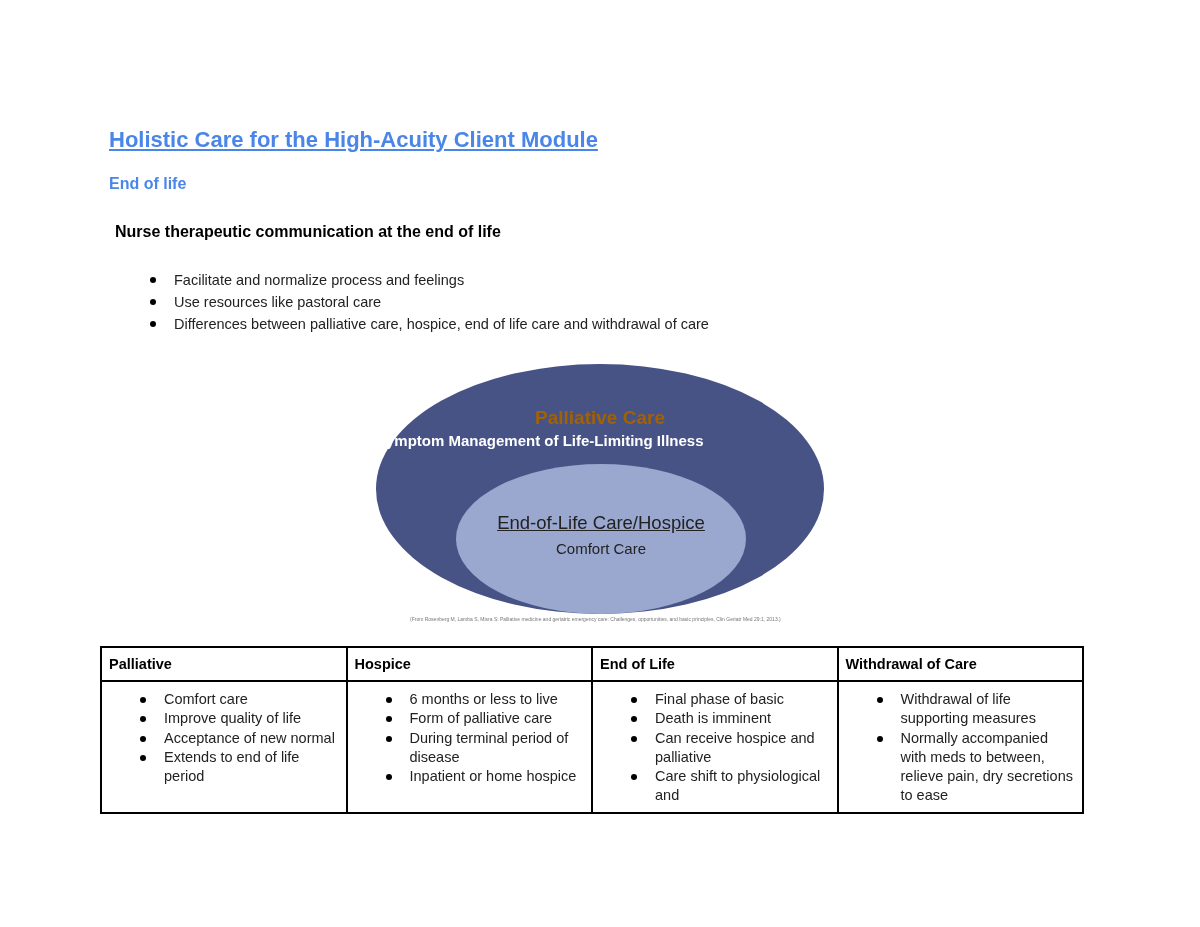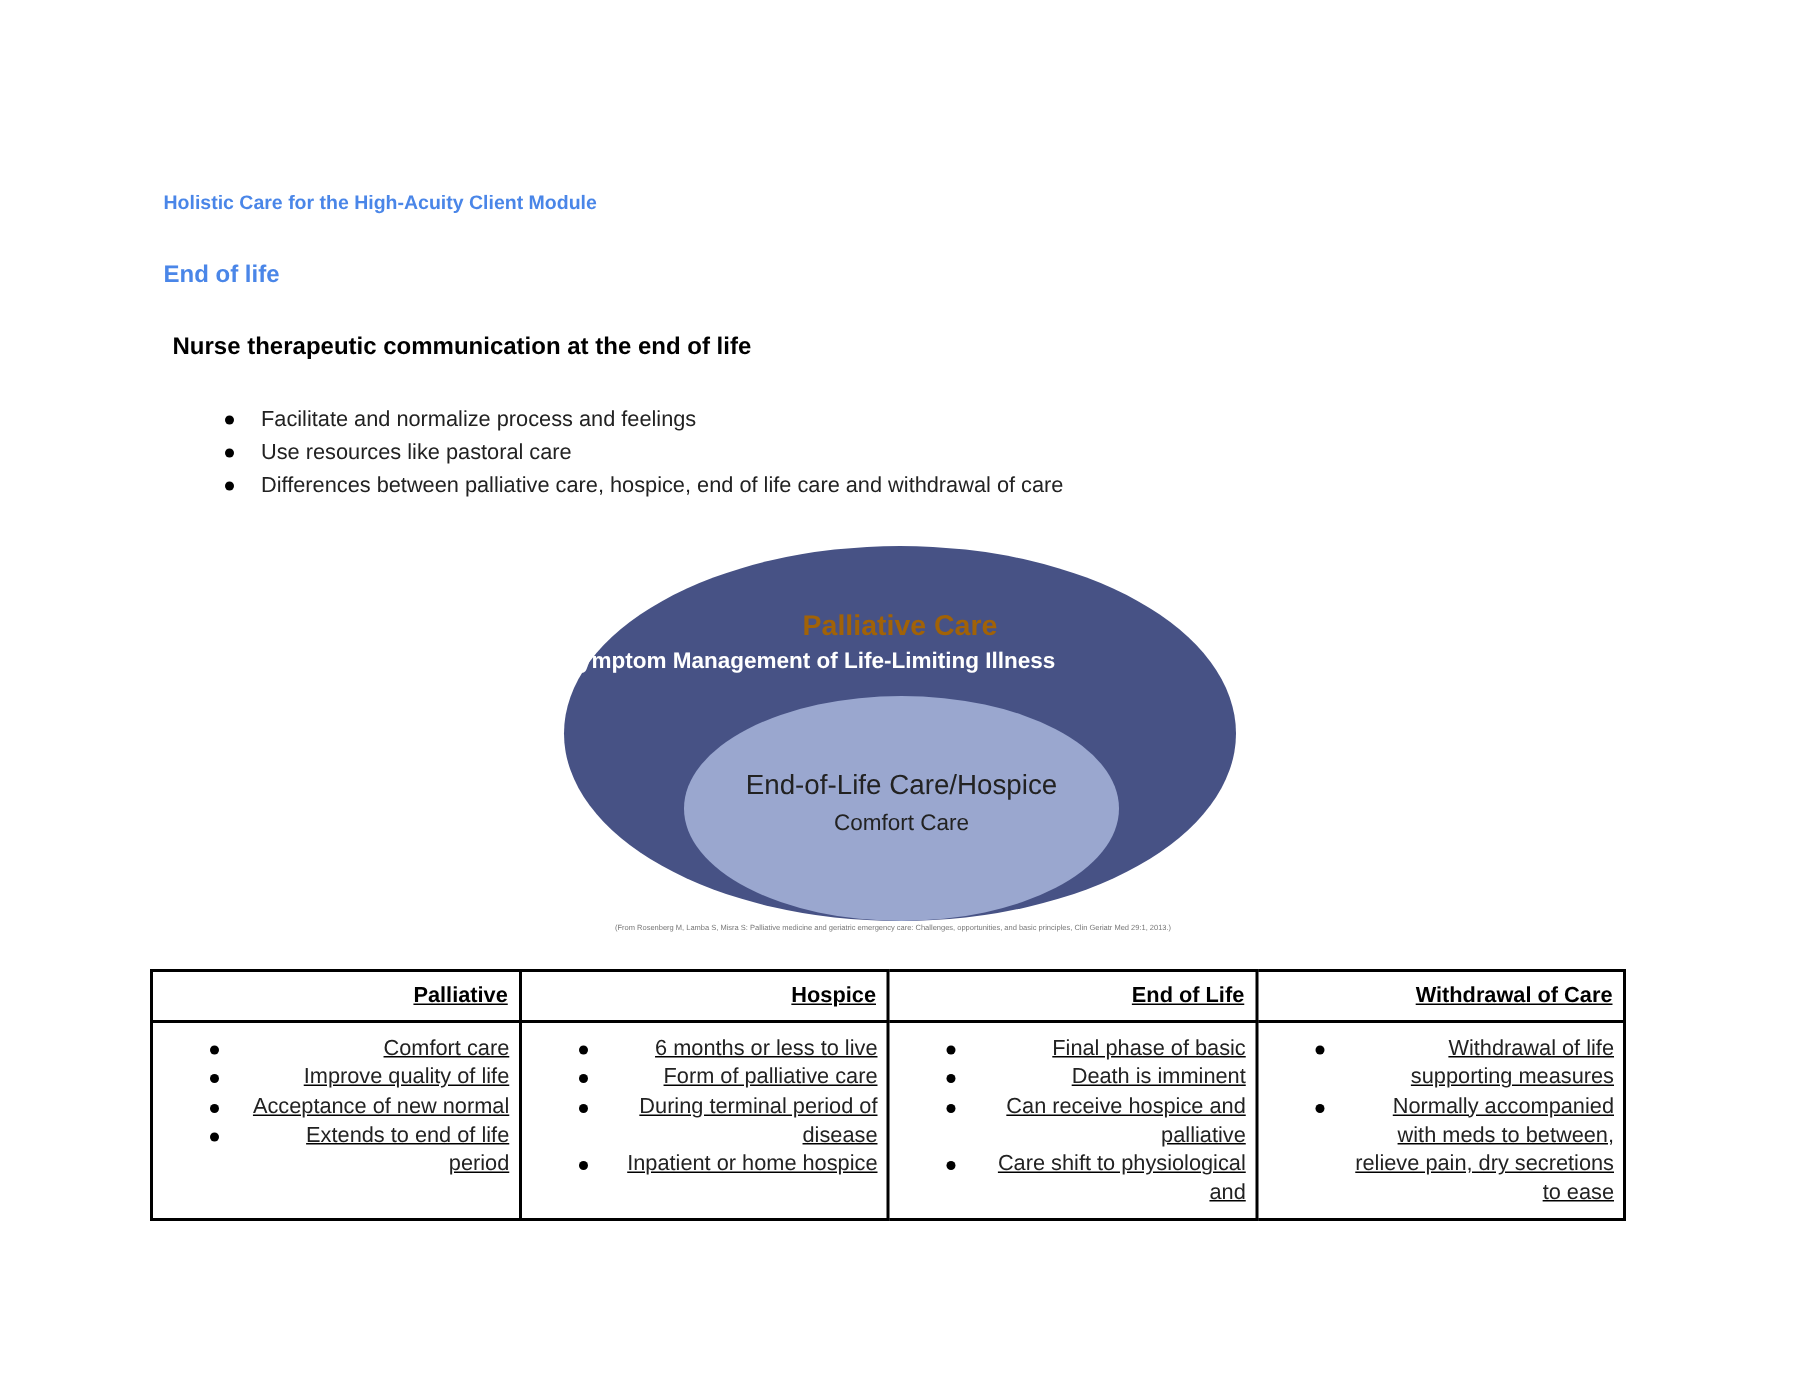--- a/index.html
+++ b/index.html
@@ -16,25 +16,26 @@
       color: #000;
     }
     .page {
       position: absolute;
       left: 0; top: 0;
       width: 1200px; height: 927px;
     }
     .doc-title {
       position: absolute;
       left: 109px; top: 127px;
-      font-size: 13px;
+      font-size: 22px;
       font-weight: bold;
       color: #4a86e8;
       margin: 0;
       white-space: nowrap;
+      text-decoration: underline;
     }
     .section-heading {
       position: absolute;
       left: 109px; top: 175px;
       font-size: 16px;
       font-weight: bold;
       color: #4a86e8;
       margin: 0;
     }
     .subsection-heading {
@@ -104,20 +105,21 @@
       color: #fff;
       font-weight: bold;
       font-size: 15px;
     }
     .inner-title {
       position: absolute;
       left: 80px; width: 290px; top: 148px;
       text-align: center;
       color: #222;
       font-size: 18.5px;
+      text-decoration: underline;
     }
     .inner-subtitle {
       position: absolute;
       left: 100px; width: 250px; top: 174px;
       text-align: center;
       color: #222;
       font-size: 15px;
       line-height: 21px;
     }
     .caption {
@@ -133,22 +135,21 @@
     .compare-table {
       position: absolute;
       left: 100px; top: 646px;
       width: 984px;
       border-collapse: collapse;
       table-layout: fixed;
     }
     .compare-table th, .compare-table td {
       border: 2px solid #000;
       vertical-align: top;
-      text-align: right;
-      text-decoration: underline;
+      text-align: left;
     }
     .compare-table th {
       height: 32px;
       padding: 0 7px;
       font-size: 14.5px;
       font-weight: bold;
       vertical-align: middle;
     }
     .compare-table td {
       padding: 8px 6px 4px 6px;

